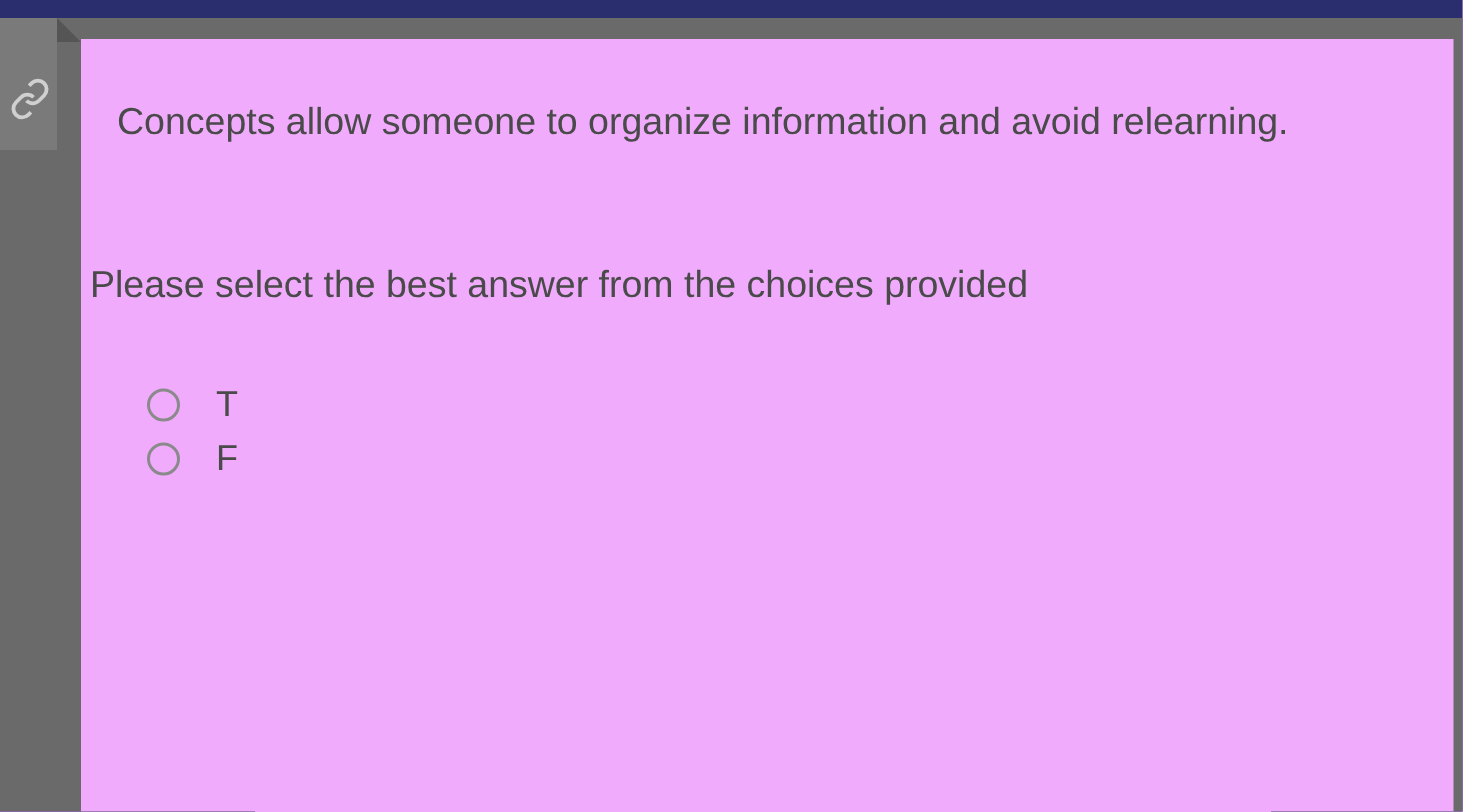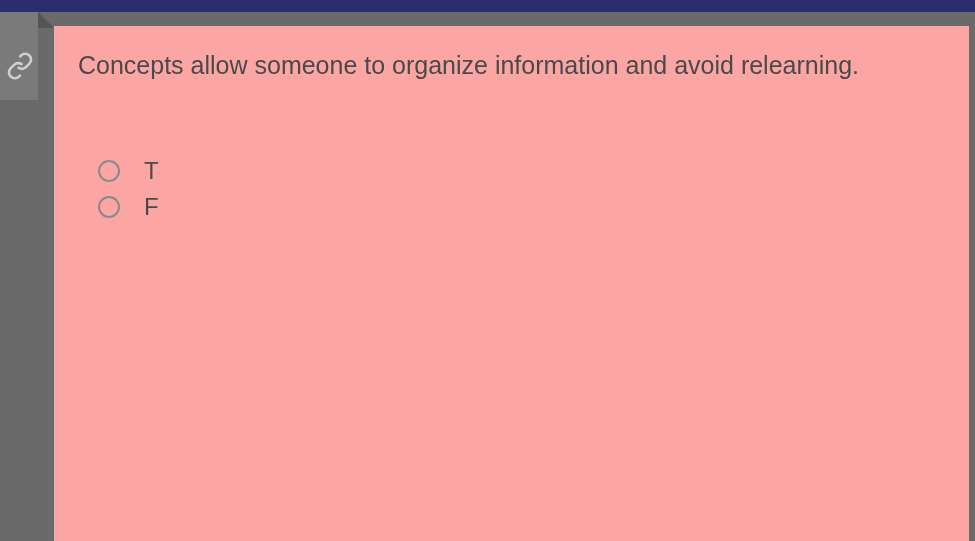--- a/index.html
+++ b/index.html
@@ -51,22 +51,22 @@
       width: 28px;
       height: 28px;
       z-index: 4;
     }
     .content-panel {
       position: absolute;
       top: 26px;
       left: 54px;
       right: 6px;
       bottom: 0;
-      background: #fca5a5;
-      padding: 22px 24px 24px 24px;
+      background: #f0abfc;
+      padding: 38px 24px 24px 24px;
     }
     .question-text {
       font-size: 25px;
       color: #4a4a4a;
       line-height: 1.4;
       margin-bottom: 74px;
     }
     .instruction-text {
       font-size: 25px;
       color: #4a4a4a;
@@ -107,20 +107,21 @@
 
 <div class="tab-icon">
   <svg viewBox="0 0 24 24" width="28" height="28">
     <path fill="none" stroke="#d0d0d0" stroke-width="2.2" d="M10 13a5 5 0 0 0 7.07 0l3-3a5 5 0 0 0-7.07-7.07l-1.5 1.5"></path>
     <path fill="none" stroke="#d0d0d0" stroke-width="2.2" d="M14 11a5 5 0 0 0-7.07 0l-3 3a5 5 0 0 0 7.07 7.07l1.5-1.5"></path>
   </svg>
 </div>
 
 <div class="content-panel">
   <div class="question-text">Concepts allow someone to organize information and avoid relearning.</div>
+  <div class="instruction-text">Please select the best answer from the choices provided</div>
   <div class="options">
     <div class="option-row">
       <div class="radio-circle"></div>
       <span class="option-label">T</span>
     </div>
     <div class="option-row">
       <div class="radio-circle"></div>
       <span class="option-label">F</span>
     </div>
   </div>

